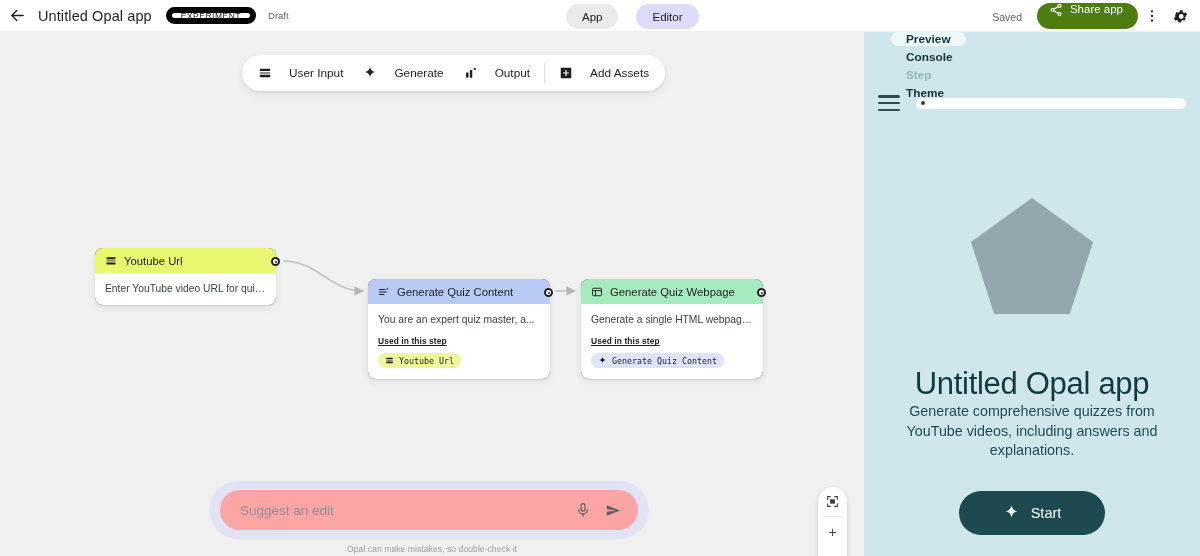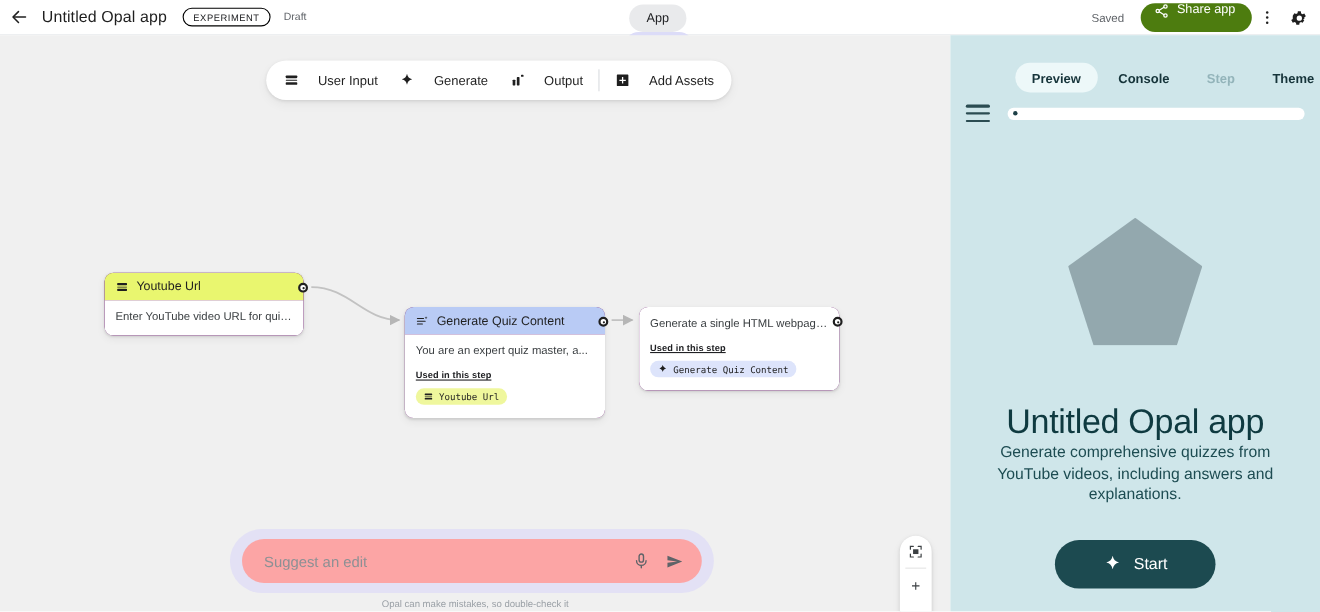--- a/index.html
+++ b/index.html
@@ -22,31 +22,30 @@
     width: 26px; height: 26px; margin-left: 4px;
     display: flex; align-items: center; justify-content: center;
     border-radius: 50%; cursor: pointer; color: #1f1f1f;
   }
   .app-title {
     margin-left: 8px; font-size: 14.5px; color: #1f1f1f; letter-spacing: .1px;
     white-space: nowrap;
   }
   .exp-badge {
     margin-left: 14px; height: 17px; padding: 0 9px;
-    border: 1px solid #000000; border-radius: 9px;
+    border: 6px solid #000000; border-radius: 9px;
     font-size: 8.5px; letter-spacing: .5px; color: #202124;
     display: flex; align-items: center; white-space: nowrap;
   }
   .draft-label { margin-left: 12px; font-size: 9.5px; color: #5f6368; }
 
   .seg-wrap {
     position: absolute; left: 566px; top: 4px;
-    display: flex; gap: 0; align-items: center;
+    display: flex; gap: 16px; align-items: center;
     background: transparent;
-    flex-direction: column;
   }
   .seg {
     height: 25px; padding: 0 16px; border-radius: 13px;
     font-size: 11.5px; color: #202124; cursor: pointer;
     display: flex; align-items: center; justify-content: center;
     white-space: nowrap;
   }
   .seg.app-seg { background: #e9eaec; }
   .seg.editor-seg { background: #dcdcf8; margin-left: 2px; }
 
@@ -161,22 +160,23 @@
     justify-content: center; cursor: pointer; color: #3c4043; font-size: 14px;
   }
   .zc-sep { width: 19px; height: 1px; background: #e4e4e4; }
 
   
   .panel {
     position: absolute; left: 864px; top: 32px; width: 336px; height: 524px;
     background: #cfe6ea;
   }
   .panel-tabs {
-    height: 52px; display: flex; align-items: flex-end; gap: 4px;
-    padding-left: 59px;
+    height: 52px; display: flex; align-items: flex-start; gap: 4px;
+    padding-left: 27px;
+    flex-direction: column;
   }
   .ptab {
     height: 27px; padding: 0 15px; border-radius: 14px;
     font-size: 11.8px; font-weight: bold; color: #16343a; cursor: pointer;
     display: flex; align-items: center; white-space: nowrap;
   }
   .ptab.active { background: #edf8f9; }
   .ptab.disabled { color: #93b4ba; cursor: default; }
 
   .panel-barrow {
@@ -347,20 +347,28 @@
             <rect x="3" y="11.2" width="18" height="1.5" rx=".7"></rect>
             <rect x="3" y="14.9" width="18" height="4.2" rx="1.3"></rect>
           </svg>
           <span>Youtube Url</span>
         </div>
       </div>
     </div>
     <div class="port" style="left:544px; top:256px;"></div>
 
     <div class="node" style="left:581px; top:247px; width:182px;">
+      <div class="node-head" style="background:#a6ebc0">
+        <svg width="12" height="12" viewBox="0 0 24 24" fill="none" stroke="currentColor" stroke-width="1.9">
+          <rect x="3" y="4.5" width="18" height="15" rx="2"></rect>
+          <line x1="3" y1="9.2" x2="21" y2="9.2"></line>
+          <line x1="9" y1="9.2" x2="9" y2="19.5"></line>
+        </svg>
+        <span>Generate Quiz Webpage</span>
+      </div>
       <div class="node-body">
         <div class="node-desc">Generate a single HTML webpage f...</div>
         <div class="used-label">Used in this step</div>
         <div class="chip" style="background:#dde4fb">
           <svg width="9" height="9" viewBox="0 0 24 24" fill="currentColor">
             <path d="M12 1.8c.9 4.7 3.5 7.6 8.2 8.6-4.7 1-7.3 3.9-8.2 8.6-.9-4.7-3.5-7.6-8.2-8.6 4.7-1 7.3-3.9 8.2-8.6z"></path>
           </svg>
           <span>Generate Quiz Content</span>
         </div>
       </div>

